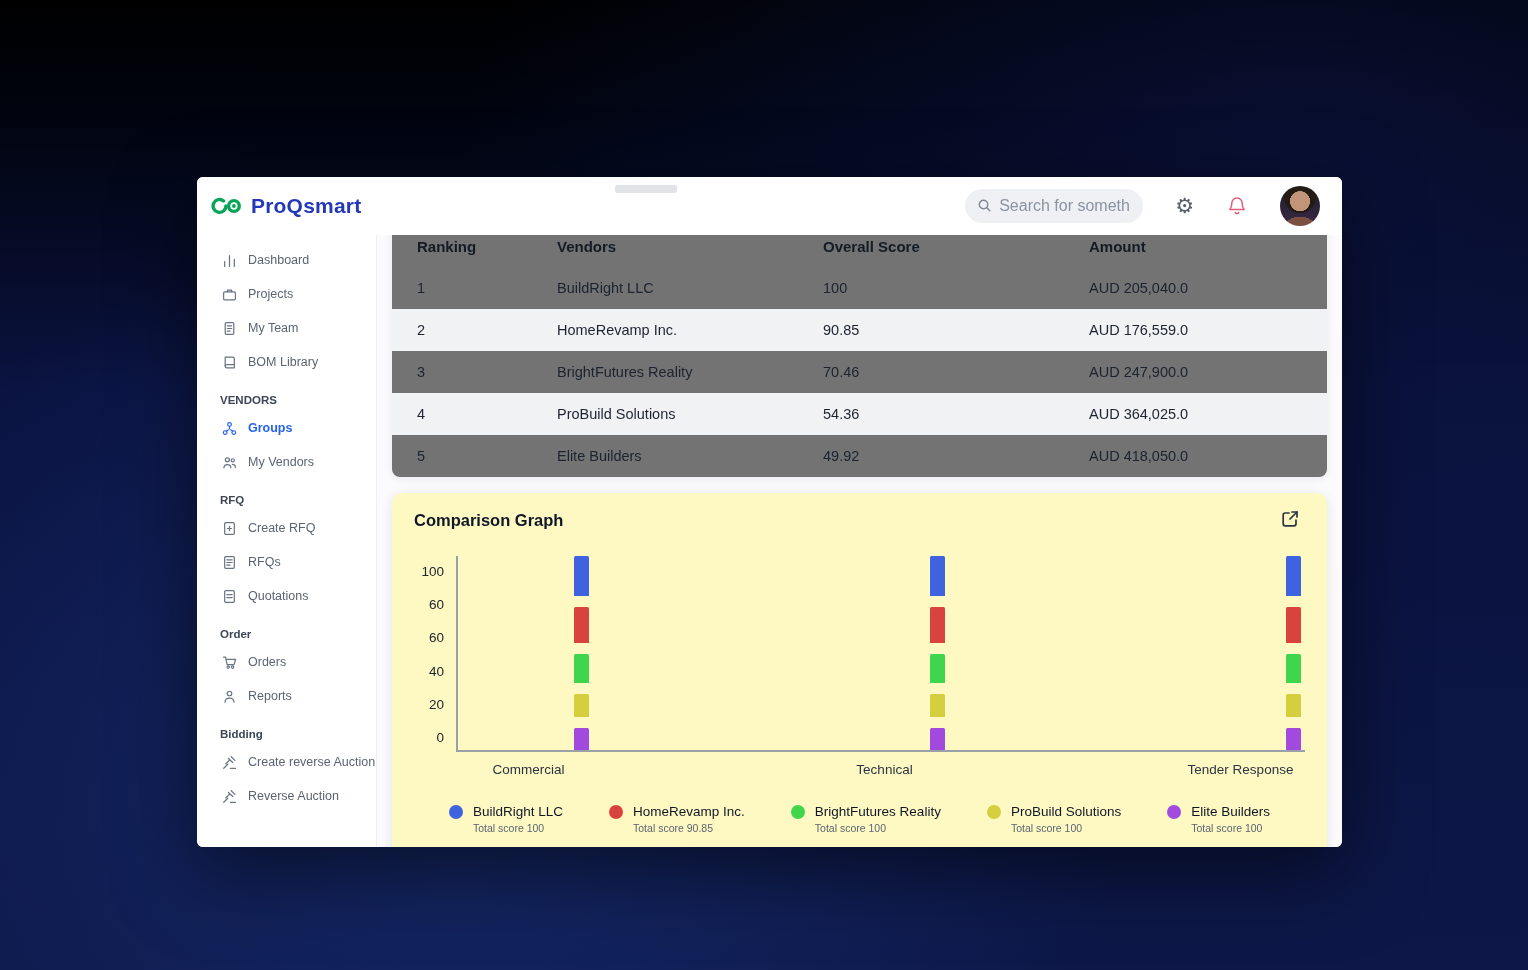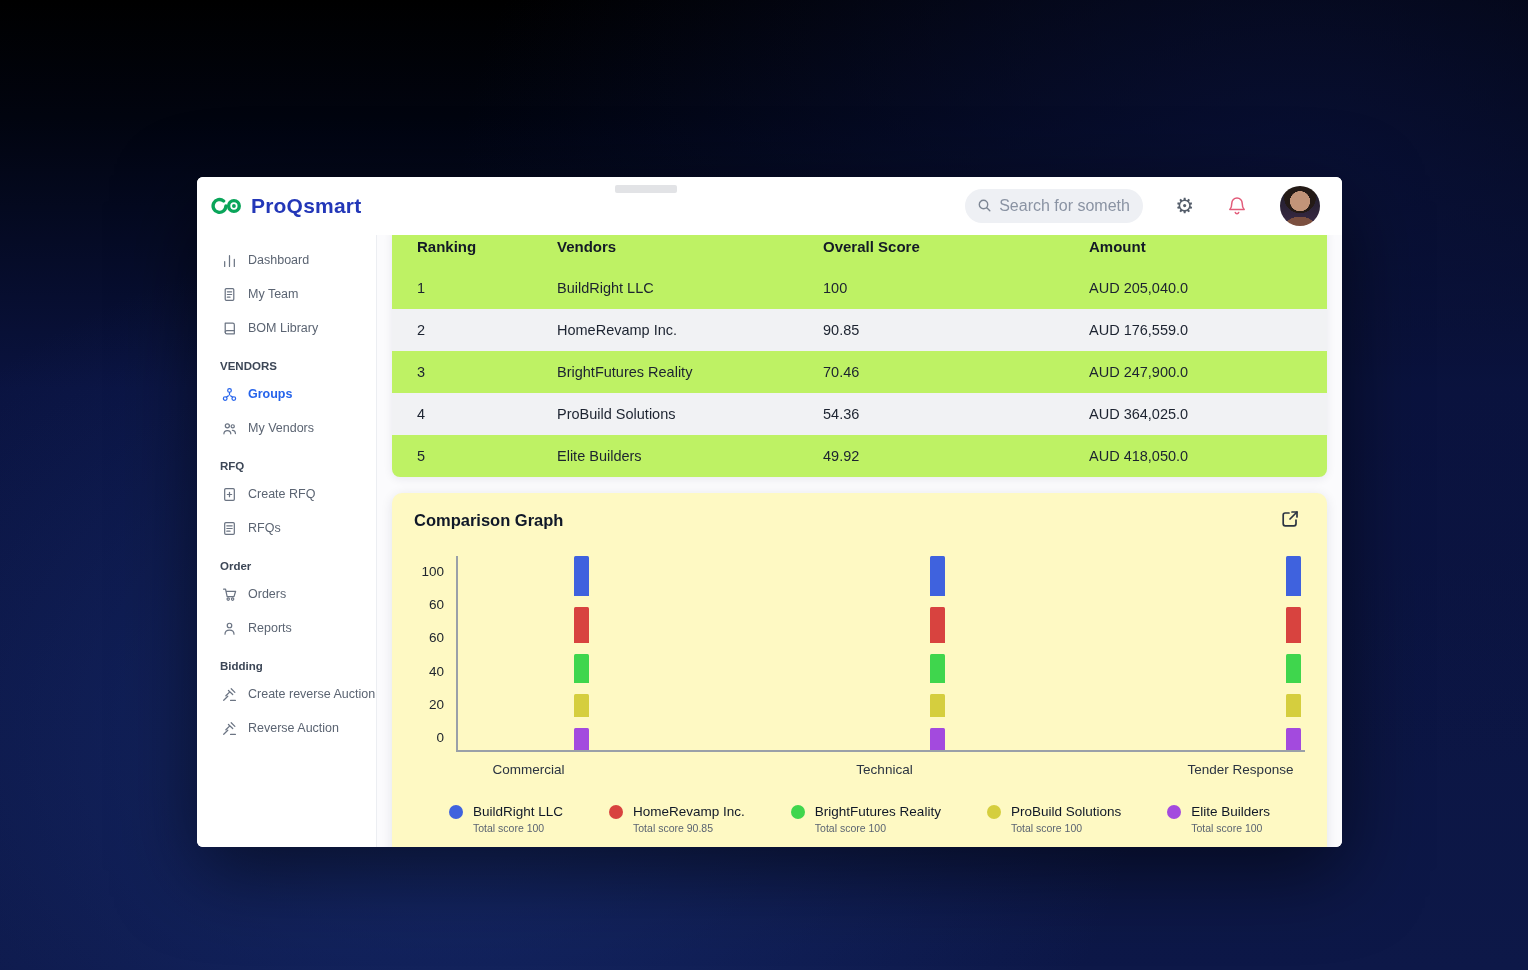--- a/index.html
+++ b/index.html
@@ -55,21 +55,21 @@
   .side-item .icon { width: 15px; height: 15px; color: #6b7483; flex: 0 0 15px; }
   .side-item .icon svg { width: 15px; height: 15px; display: block;
     fill: none; stroke: currentColor; stroke-width: 1.15; stroke-linecap: round; stroke-linejoin: round; }
   .side-item.active { color: #2563eb; font-weight: 700; }
   .side-item.active .icon { color: #2563eb; }
   .sec-label { padding: 15px 0 5px 23px; font-size: 11.5px; font-weight: 700; color: #3c4656; }
 
   .main { flex: 1; min-width: 0; background: #fbfbfd; padding: 0 15px; overflow: hidden; }
 
   
-  .table-card { margin-top: -10px; background: #bef264; border-radius: 8px;
+  .table-card { margin-top: -10px; background: #737373; border-radius: 8px;
     box-shadow: 0 2px 10px rgba(20,30,60,.08); overflow: hidden; }
   .t-head, .t-row { display: grid; grid-template-columns: 140px 266px 266px 1fr; align-items: center; }
   .t-head { height: 42px; font-size: 15px; font-weight: 700; color: #141a26; }
   .t-head span, .t-row span { padding-left: 25px; }
   .t-row { height: 42px; font-size: 14.5px; color: #1c2330; cursor: pointer; }
   .t-row.alt { background: #f1f2f4; }
 
   
   .graph-card { margin-top: 16px; background: #fef9c3; border-radius: 10px;
     box-shadow: 0 2px 12px rgba(20,30,60,.10); padding: 18px 22px; position: relative; height: 420px; }
@@ -143,20 +143,29 @@
           <span class="icon">
             <svg viewBox="0 0 14 14">
               <path d="M2.5 12.5V8M7 12.5V2.5M11.5 12.5V6"></path>
             </svg>
           </span>
           <span class="side-label">Dashboard</span>
         </div>
         <div class="side-item">
           <span class="icon">
             <svg viewBox="0 0 14 14">
+              <rect x="1.5" y="4.5" width="11" height="7.5" rx="1"></rect>
+              <path d="M5 4.5V3h4v1.5"></path>
+            </svg>
+          </span>
+          <span class="side-label">Projects</span>
+        </div>
+        <div class="side-item">
+          <span class="icon">
+            <svg viewBox="0 0 14 14">
               <rect x="3" y="1.5" width="8" height="11" rx="1"></rect>
               <path d="M5 4.5h4M5 7h4M5 9.5h2.5"></path>
             </svg>
           </span>
           <span class="side-label">My Team</span>
         </div>
         <div class="side-item">
           <span class="icon">
             <svg viewBox="0 0 14 14">
               <path d="M3 2h7a1.5 1.5 0 0 1 1.5 1.5V12H4.5A1.5 1.5 0 0 1 3 10.5z"></path>
@@ -199,20 +208,29 @@
           <span class="side-label">Create RFQ</span>
         </div>
         <div class="side-item">
           <span class="icon">
             <svg viewBox="0 0 14 14">
               <rect x="2.5" y="1.5" width="9" height="11" rx="1"></rect>
               <path d="M4.5 4.5h5M4.5 7h5M4.5 9.5h3"></path>
             </svg>
           </span>
           <span class="side-label">RFQs</span>
+        </div>
+        <div class="side-item">
+          <span class="icon">
+            <svg viewBox="0 0 14 14">
+              <rect x="2.5" y="1.5" width="9" height="11" rx="1"></rect>
+              <path d="M4.5 5.2h5M4.5 8h5"></path>
+            </svg>
+          </span>
+          <span class="side-label">Quotations</span>
         </div>
         <div class="sec-label">Order</div>
         <div class="side-item">
           <span class="icon">
             <svg viewBox="0 0 14 14">
               <path d="M1.5 2h1.8l1.5 7h6.4L12.7 4H4"></path>
               <circle cx="5.8" cy="11.3" r="1.1"></circle>
               <circle cx="9.9" cy="11.3" r="1.1"></circle>
             </svg>
           </span>

